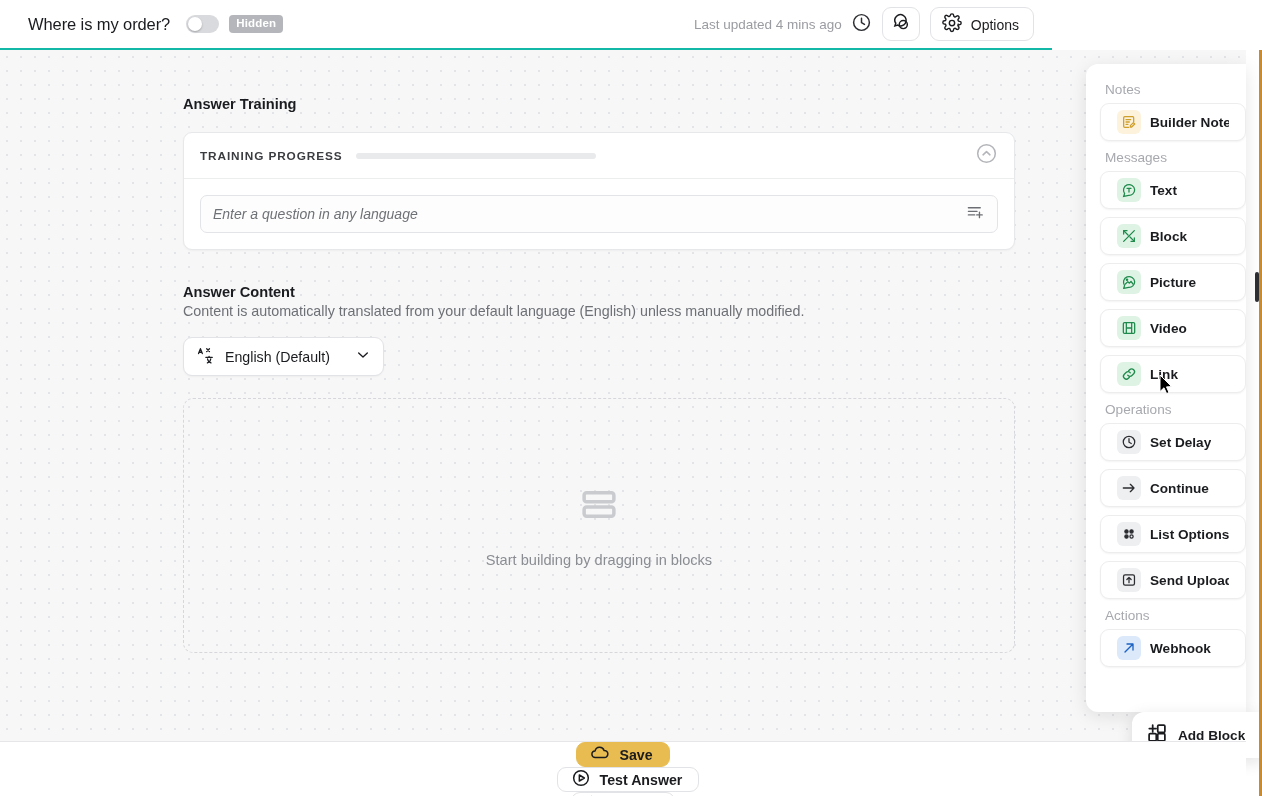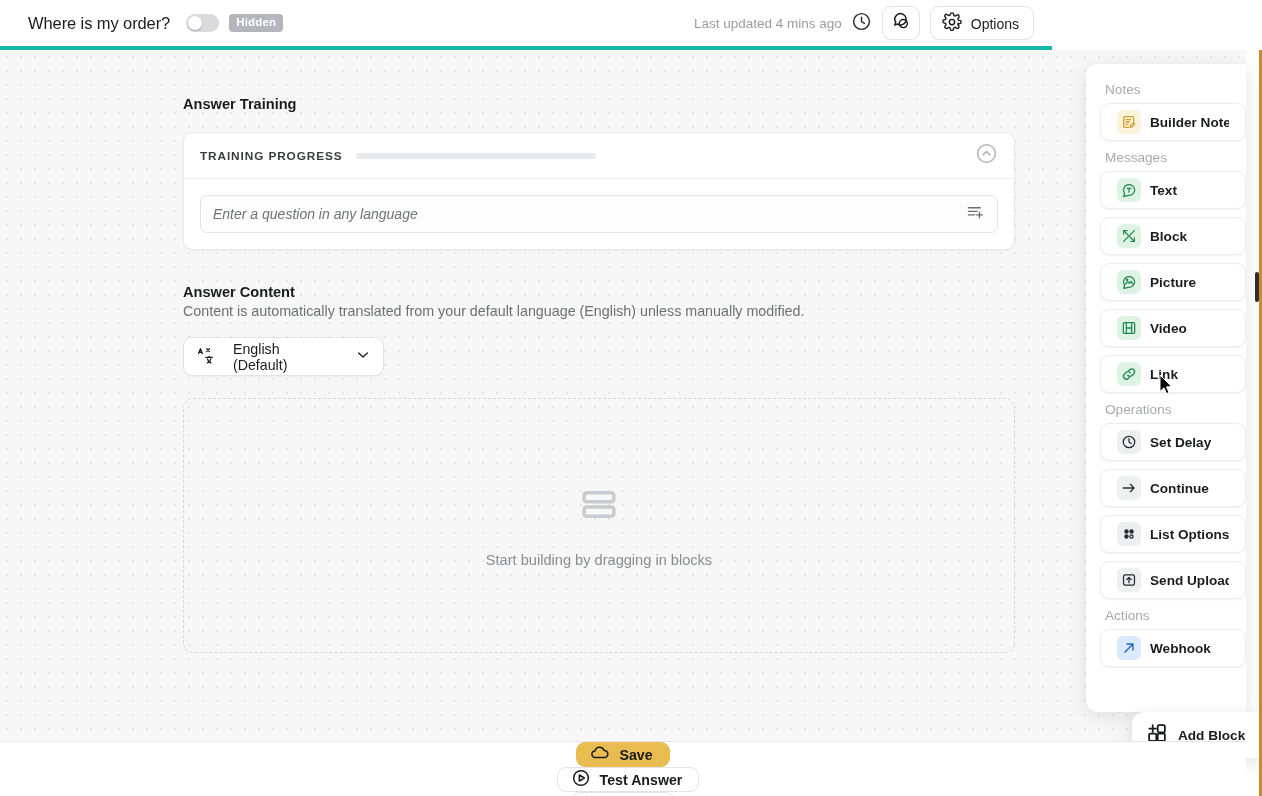--- a/index.html
+++ b/index.html
@@ -7,21 +7,21 @@
     width: 1262px; height: 796px;
     font-family: "Liberation Sans", sans-serif;
     background: #ffffff;
     overflow: hidden;
   }
   .app { position: relative; width: 1262px; height: 796px; }
 
   
   .header {
     position: absolute; top: 0; left: 0; width: 1052px; height: 50px;
-    background: #ffffff; border-bottom: 4px solid #14b8a6;
+    background: #ffffff; border-bottom: 2px solid #14b8a6;
     display: flex; align-items: center; padding: 0 18px;
     z-index: 40;
   }
   .hdr-title {
     font-size: 16.5px; color: #1b1c1f; letter-spacing: -0.1px;
     margin-left: 10px;
   }
   .toggle {
     width: 33px; height: 18px; border-radius: 9px; background: #d9dadd;
     margin-left: 16px; position: relative; flex: none; cursor: pointer;
@@ -88,21 +88,21 @@
     flex: 1; border: none; outline: none; background: transparent;
     font-family: "Liberation Sans", sans-serif; font-size: 14px;
     font-style: italic; color: #3a3c40;
   }
   .q-input input::placeholder { color: #6e7176; font-style: italic; }
 
   .sec2 { margin-top: 34px; }
   .lang-btn {
     margin-top: 18px; height: 39px; width: 201px; background: #fff;
     border: 1px solid #e2e3e6; border-radius: 9px;
-    display: flex; align-items: center; gap: 18px; padding: 0 12px;
+    display: flex; align-items: center; gap: 10px; padding: 0 12px;
     font-size: 14.2px; color: #1b1c1f; cursor: pointer;
     box-shadow: 0 1px 2px rgba(16,17,20,.04);
   }
   .lang-btn .chev { margin-left: auto; }
   .dropzone {
     margin-top: 22px; width: 832px; height: 255px;
     border: 1px dashed #d6d7da; border-radius: 10px;
     display: flex; flex-direction: column; align-items: center; justify-content: center;
     gap: 22px;
   }

